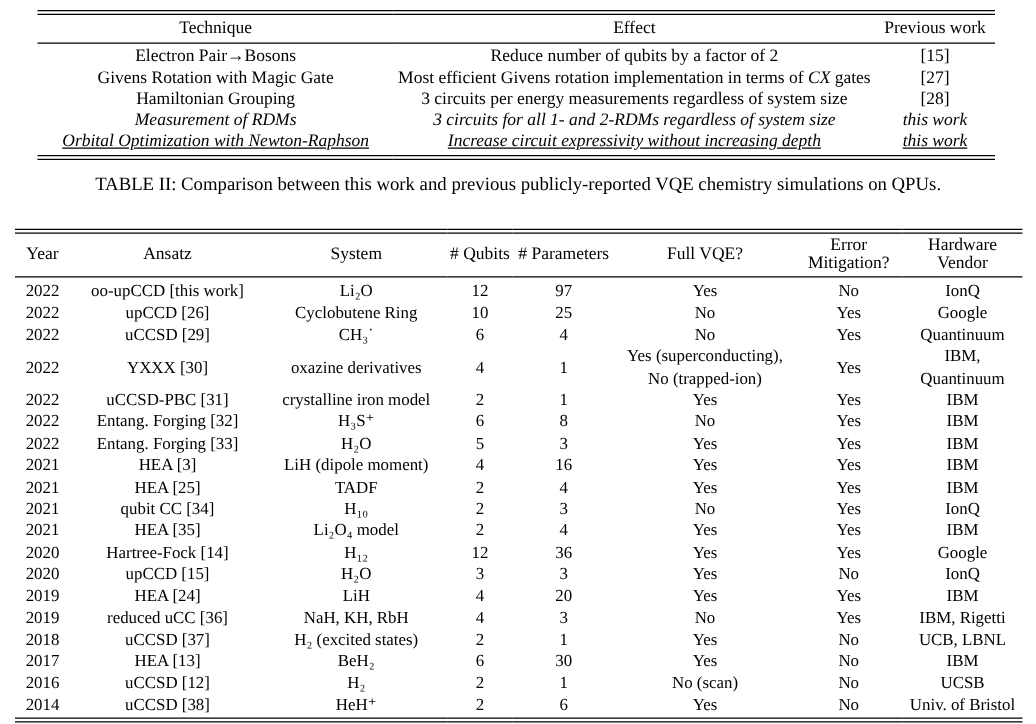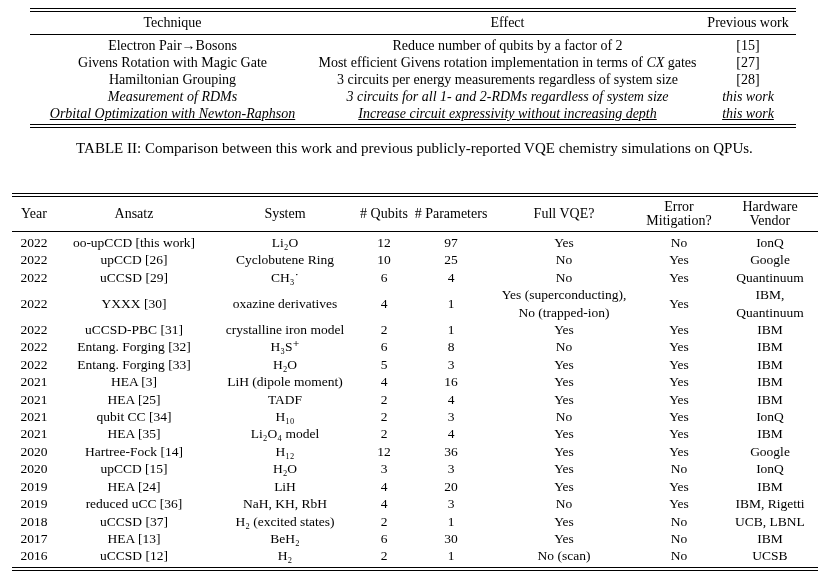--- a/index.html
+++ b/index.html
@@ -32,21 +32,21 @@
   tr.italic td { font-style: italic; }
 
   
   .caption {
     position: absolute; top: 139px; left: 0; width: 829px;
     text-align: center; font-size: 15px; line-height: 18px;
   }
 
   
   .t2 {
-    position: absolute; left: 12px; top: 193px; width: 806px;
+    position: absolute; left: 12px; top: 183px; width: 806px;
     border-top: 4px double #000; border-bottom: 4px double #000;
   }
   .t2 th {
     font-weight: normal; font-size: 14px; line-height: 14px;
     border-bottom: 1.5px solid #000; text-align: center;
     vertical-align: middle; padding: 3px 0;
     white-space: pre-line; overflow: hidden;
   }
   .t2 td {
     font-size: 13.5px; line-height: 17.4px; text-align: center;
@@ -304,14 +304,24 @@
       <tr>
         <td>2016</td>
         <td>uCCSD [12]</td>
         <td>H₂</td>
         <td>2</td>
         <td>1</td>
         <td>No (scan)</td>
         <td>No</td>
         <td>UCSB</td>
       </tr>
+      <tr>
+        <td>2014</td>
+        <td>uCCSD [38]</td>
+        <td>HeH⁺</td>
+        <td>2</td>
+        <td>6</td>
+        <td>Yes</td>
+        <td>No</td>
+        <td>Univ. of Bristol</td>
+      </tr>
     </tbody>
 </table>
 
 </body></html>

